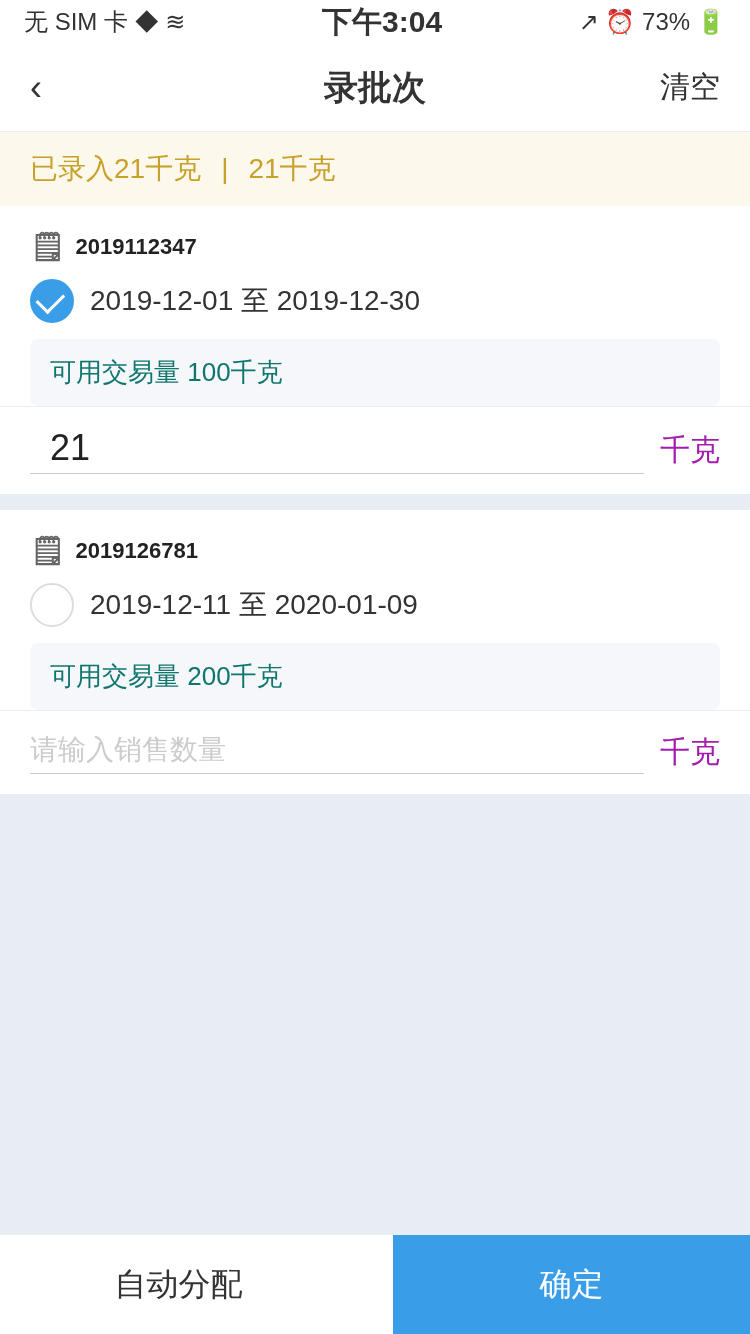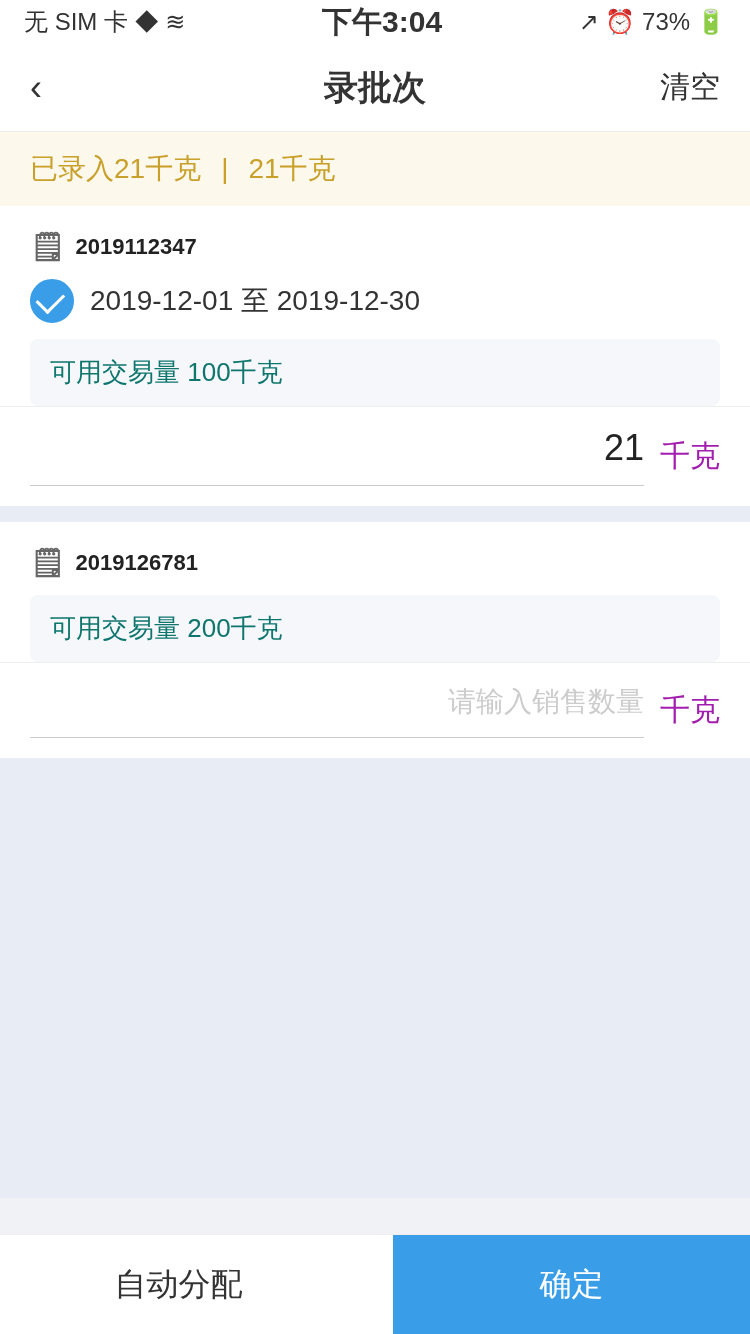--- a/index.html
+++ b/index.html
@@ -163,24 +163,24 @@
       font-size: 30px;
       color: #a21caf;
     }
     .qty-placeholder {
       font-size: 28px;
       color: #ccc;
     }
     .qty-input-wrapper {
       display: flex;
       align-items: center;
-      justify-content: flex-end;
+      justify-content: flex-start;
       flex: 1;
       border-bottom: 1px solid #ccc;
-      padding-bottom: 16px;
+      padding-bottom: 4px;
       min-width: 200px;
     }
 
     
     .section-divider {
       height: 16px;
       background: #e8edf5;
     }
 
     
@@ -271,20 +271,24 @@
   <span class="qty-unit">千克</span>
 </div>
 
 <div class="section-divider"></div>
 
 <div class="batch-item">
   <div class="batch-header">
     <span class="batch-icon">🗒</span>
     <span class="batch-number">2019126781</span>
   </div>
+  <div class="batch-date-row">
+    <div class="checkbox-circle"></div>
+    <span class="batch-date">2019-12-11 至 2020-01-09</span>
+  </div>
   <div class="available-qty">可用交易量 200千克</div>
 </div>
 <div class="qty-input-row">
   <div class="qty-input-wrapper">
     <span class="qty-placeholder">请输入销售数量</span>
   </div>
   <span class="qty-unit">千克</span>
 </div>
 
 <div class="empty-area" style="height: 440px;"></div>

